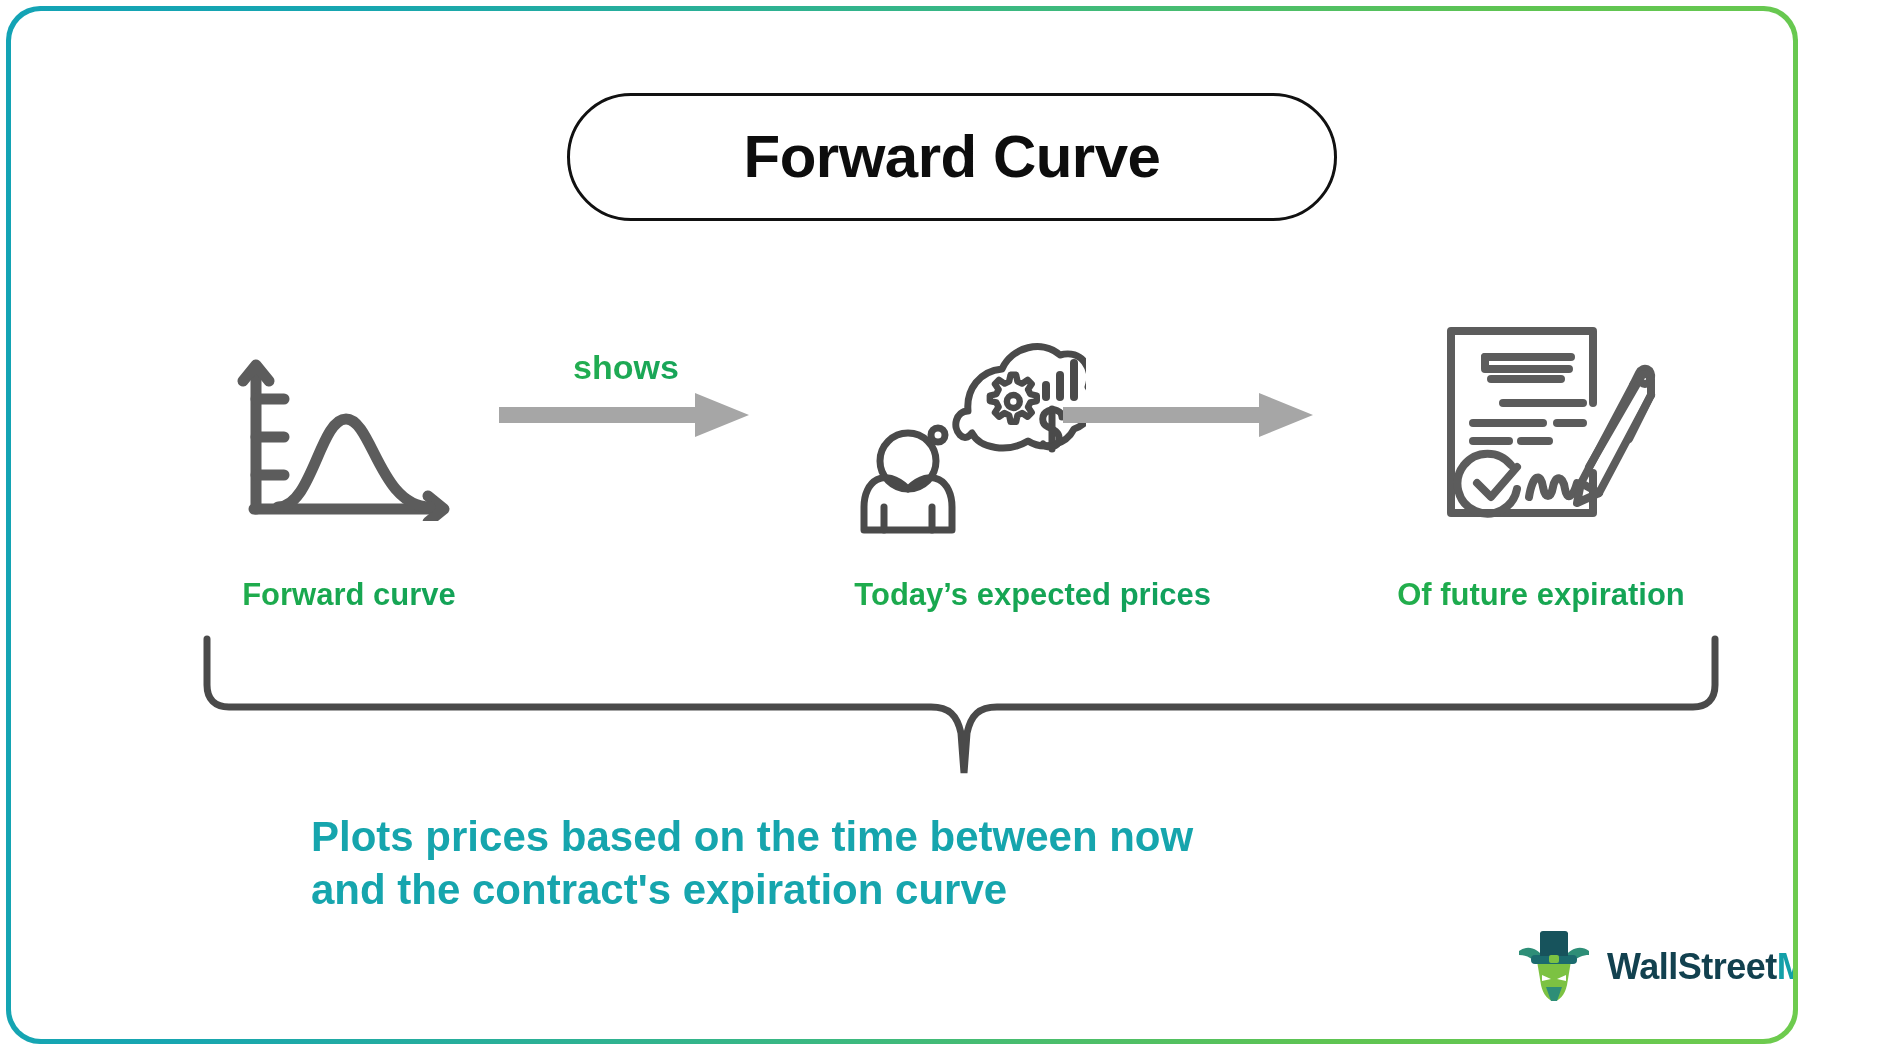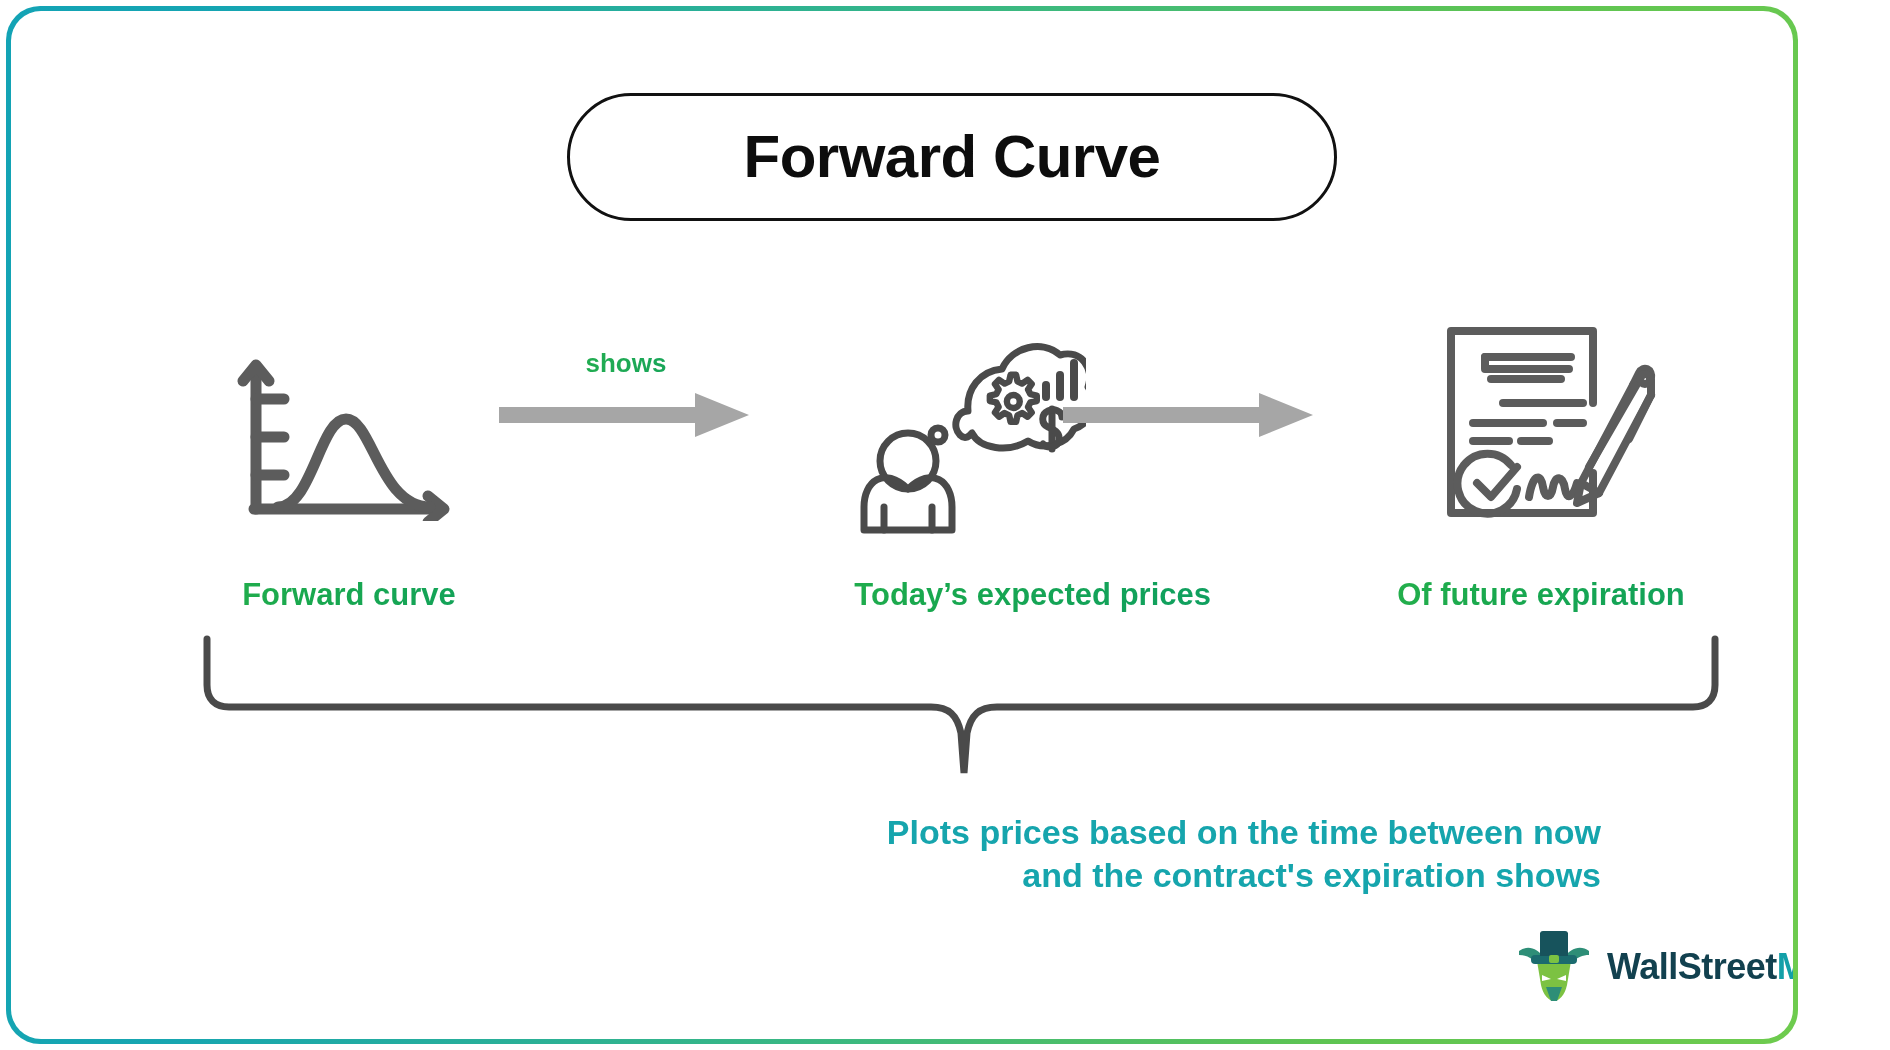--- a/index.html
+++ b/index.html
@@ -74,39 +74,39 @@
   
   .arrow{ position:absolute; }
   #arrow-1{ left:488px;  top:382px; }
   #arrow-2{ left:1052px; top:382px; }
 
   #shows-label{
     position:absolute;
     left:500px; top:337px;
     width:230px;
     text-align:center;
-    font-size:26px;
+    font-size:34px;
     font-weight:bold;
     color:#17a94a;
     background:linear-gradient(100deg,#2bb34a 0%,#0f9f5f 100%);
     -webkit-background-clip:text;
     background-clip:text;
     -webkit-text-fill-color:transparent;
   }
 
   
   #brace{ position:absolute; left:190px; top:618px; }
 
   
   #caption{
     position:absolute;
     left:300px; top:800px;
     width:1290px;
-    text-align:right;
-    font-size:34px;
+    text-align:left;
+    font-size:42px;
     font-weight:bold;
     color:#16a5ad;
     line-height:1.25;
   }
 
   
   #logo{
     position:absolute;
     left:1504px; top:918px;
     display:flex;
@@ -233,21 +233,21 @@
 
     <svg id="brace" width="1520" height="150" viewBox="0 0 1520 150" fill="none">
       <path d="M6 10 V56 C6 70 14 78 28 78
                H730 C748 78 756 86 760 104 L763 144
                L766 104 C770 86 778 78 796 78
                H1492 C1506 78 1514 70 1514 56 V10" stroke="#4a4a4a" stroke-width="7" stroke-linecap="round" fill="none"></path>
     </svg>
 
     <div id="caption">
       <div>Plots prices based on the time between now</div>
-      <div>and the contract's expiration shows</div>
+      <div>and the contract's expiration curve</div>
     </div>
 
     <div id="logo">
       <svg width="78" height="76" viewBox="0 0 78 76">
 
         <path d="M4 22 C12 16 22 18 30 30 L24 36 C16 28 10 26 4 26 Z" fill="#2e8e77"></path>
         <path d="M74 22 C66 16 56 18 48 30 L54 36 C62 28 68 26 74 26 Z" fill="#2e8e77"></path>
 
         <path d="M22 32 H56 L52 56 C50 66 44 72 39 72 C34 72 28 66 26 56 Z" fill="#7cc242"></path>
 

